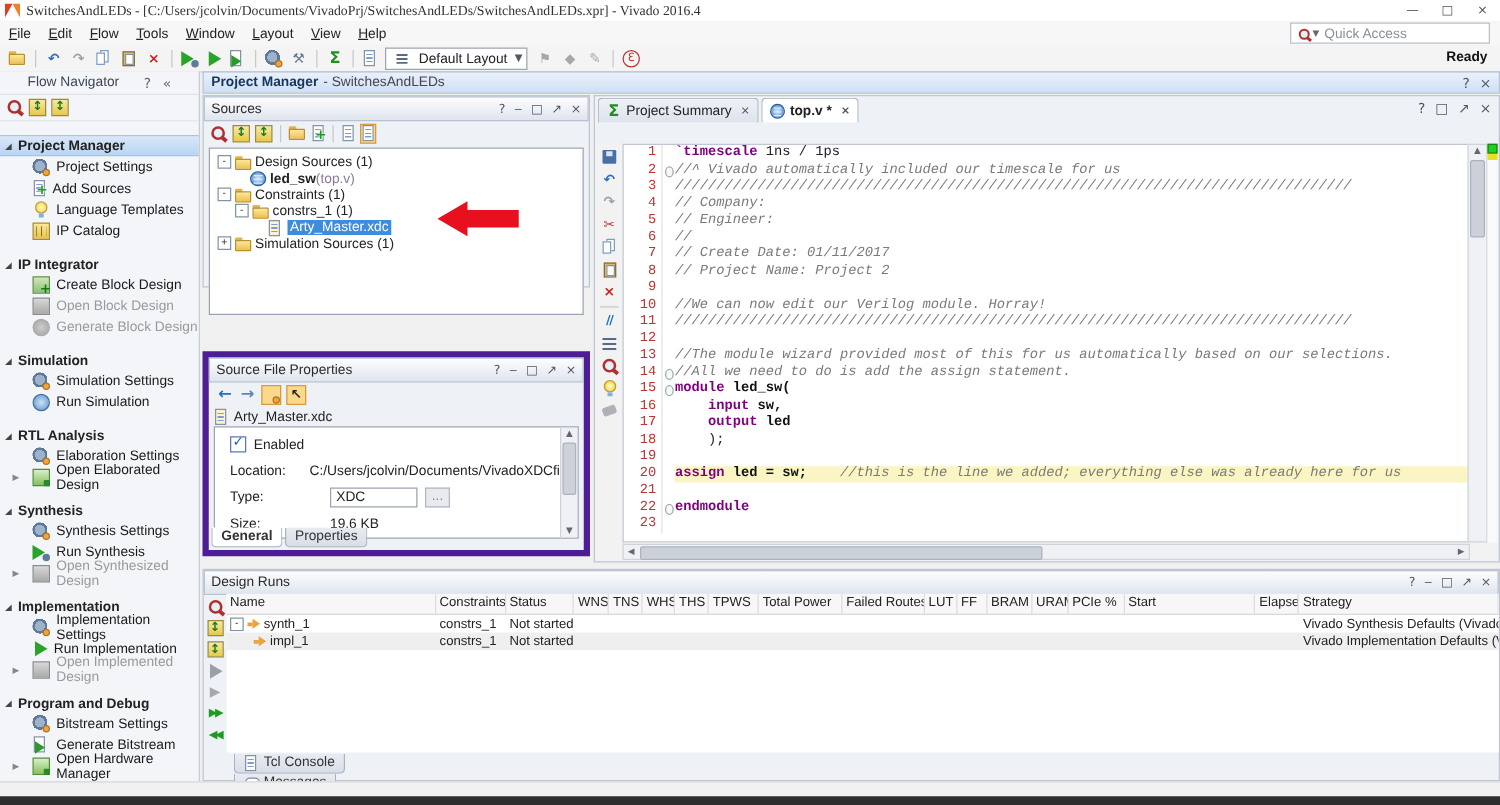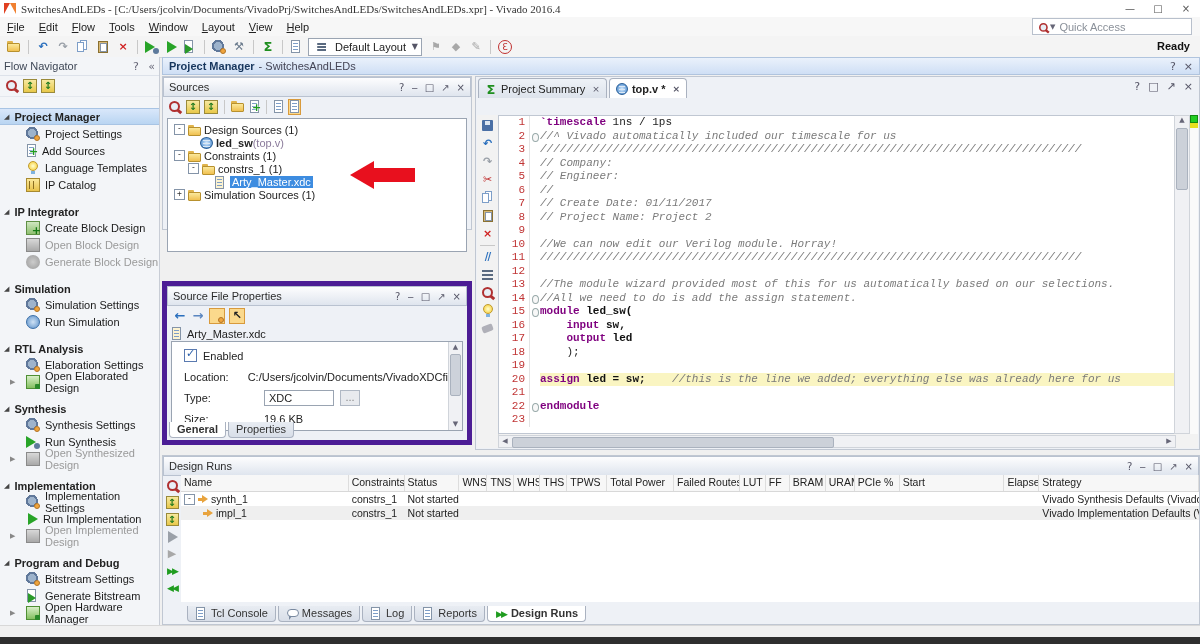--- a/index.html
+++ b/index.html
@@ -76,21 +76,21 @@
   .menubar .mi u{text-decoration:underline;}
   .qa-box{position:absolute;right:8px;top:1px;width:150px;height:15px;background:#fff;border:1px solid #b8c0cc;display:flex;align-items:center;padding:0 4px;color:#8a9099;}
   .toolbar{left:0;top:36px;width:1200px;height:21px;background:#f4f4f4;border-bottom:1px solid #d4d4d4;display:flex;align-items:center;padding-left:4px;}
   .tb-sep{width:1px;height:14px;background:#c8c8c8;margin:0 4px;flex:none;}
   .toolbar .icn{margin:0 3px;}
   .combo{height:16px;background:#fff;border:1px solid #9aa4b2;display:flex;align-items:center;width:106px;margin:0 4px;padding:0 3px;}
   .combo .arrow{margin-left:auto;color:#556;font-size:8px;font-family:"DejaVu Sans",sans-serif;}
   .ready{position:absolute;right:10px;top:40px;font-weight:bold;color:#111;}
   
   .flownav{left:0;top:57px;width:159px;height:568px;background:#f3f5f8;border-right:1px solid #c8cdd6;}
-  .fn-head{height:18px;display:flex;align-items:center;padding:0 4px;color:#3e4756;border-bottom:1px solid #dde2ea;}
+  .fn-head{height:18px;display:flex;align-items:center;padding:0 22px;color:#3e4756;border-bottom:1px solid #dde2ea;}
   .fn-head .ctl{margin-left:auto;color:#667;font-family:"DejaVu Sans",sans-serif;}
   .fn-tools{height:20px;display:flex;align-items:center;padding-left:3px;border-bottom:1px solid #e4e8ee;}
   .fn-tools .icn{margin:0 2px;}
   .fn-sec{margin-top:11px;}
   .fn-sec-head{height:15px;display:flex;align-items:center;padding-left:4px;font-weight:bold;color:#222;}
   .fn-sec-head .tri{font-family:"DejaVu Sans",sans-serif;font-size:7px;margin-right:5px;color:#444;}
   .fn-sec-head.sel{background:linear-gradient(#d9e7fa,#b9d5f2);border-top:1px solid #a8c4e4;border-bottom:1px solid #a8c4e4;}
   .fn-item{height:17px;display:flex;align-items:center;padding-left:26px;color:#1a1a1a;}
   .fn-item .exp-arrow{position:absolute;left:10px;font-size:7px;color:#888;font-family:"DejaVu Sans",sans-serif;}
   .fn-item{position:relative;}
@@ -180,21 +180,21 @@
   .runs-table{position:absolute;left:18px;top:19px;right:0;bottom:22px;background:#fff;overflow:hidden;}
   .rt-head{display:flex;height:16px;border-bottom:1px solid #d8d8d8;background:#f7f7f7;}
   .rt-head .cell{border-right:1px solid #ddd;padding:1px 3px;box-sizing:border-box;white-space:nowrap;overflow:hidden;font-size:10.5px;color:#222;}
   .rt-row{display:flex;height:14px;align-items:center;font-size:10.5px;}
   .rt-row.alt{background:#efefef;}
   .rt-row .cell{padding:0 3px;box-sizing:border-box;white-space:nowrap;overflow:hidden;}
   .run-arrow{display:inline-block;width:10px;height:8px;position:relative;margin:0 3px;}
   .run-arrow::before{content:"";position:absolute;left:0;top:2.5px;width:4px;height:3px;background:#e8a33d;}
   .run-arrow::after{content:"";position:absolute;left:4px;top:0;border-left:6px solid #e8a33d;border-top:4px solid transparent;border-bottom:4px solid transparent;}
   .rt-row .exp{width:9px;height:9px;border:1px solid #8494a8;background:#fff;font-size:8px;line-height:7px;text-align:center;color:#333;flex:none;font-family:"DejaVu Sans Mono",monospace;}
-  .runs-tabs{position:absolute;left:24px;bottom:2px;display:flex;align-items:flex-end;height:19px;}
+  .runs-tabs{position:absolute;left:24px;bottom:2px;display:flex;align-items:flex-start;height:19px;flex-direction:column;}
   .runs-tabs .btab{display:flex;align-items:center;}
   .runs-tabs .icn{width:12px;height:12px;margin-right:4px;}
   
   .statusbar{left:0;top:625px;width:1200px;height:12px;background:#f0f0f0;border-top:1px solid #d8d8d8;}
   .darkbar{left:0;top:637px;width:1200px;height:7px;background:#2e2e2e;}
 </style>
 </head>
 <body>
 
 <div class="abs titlebar">

